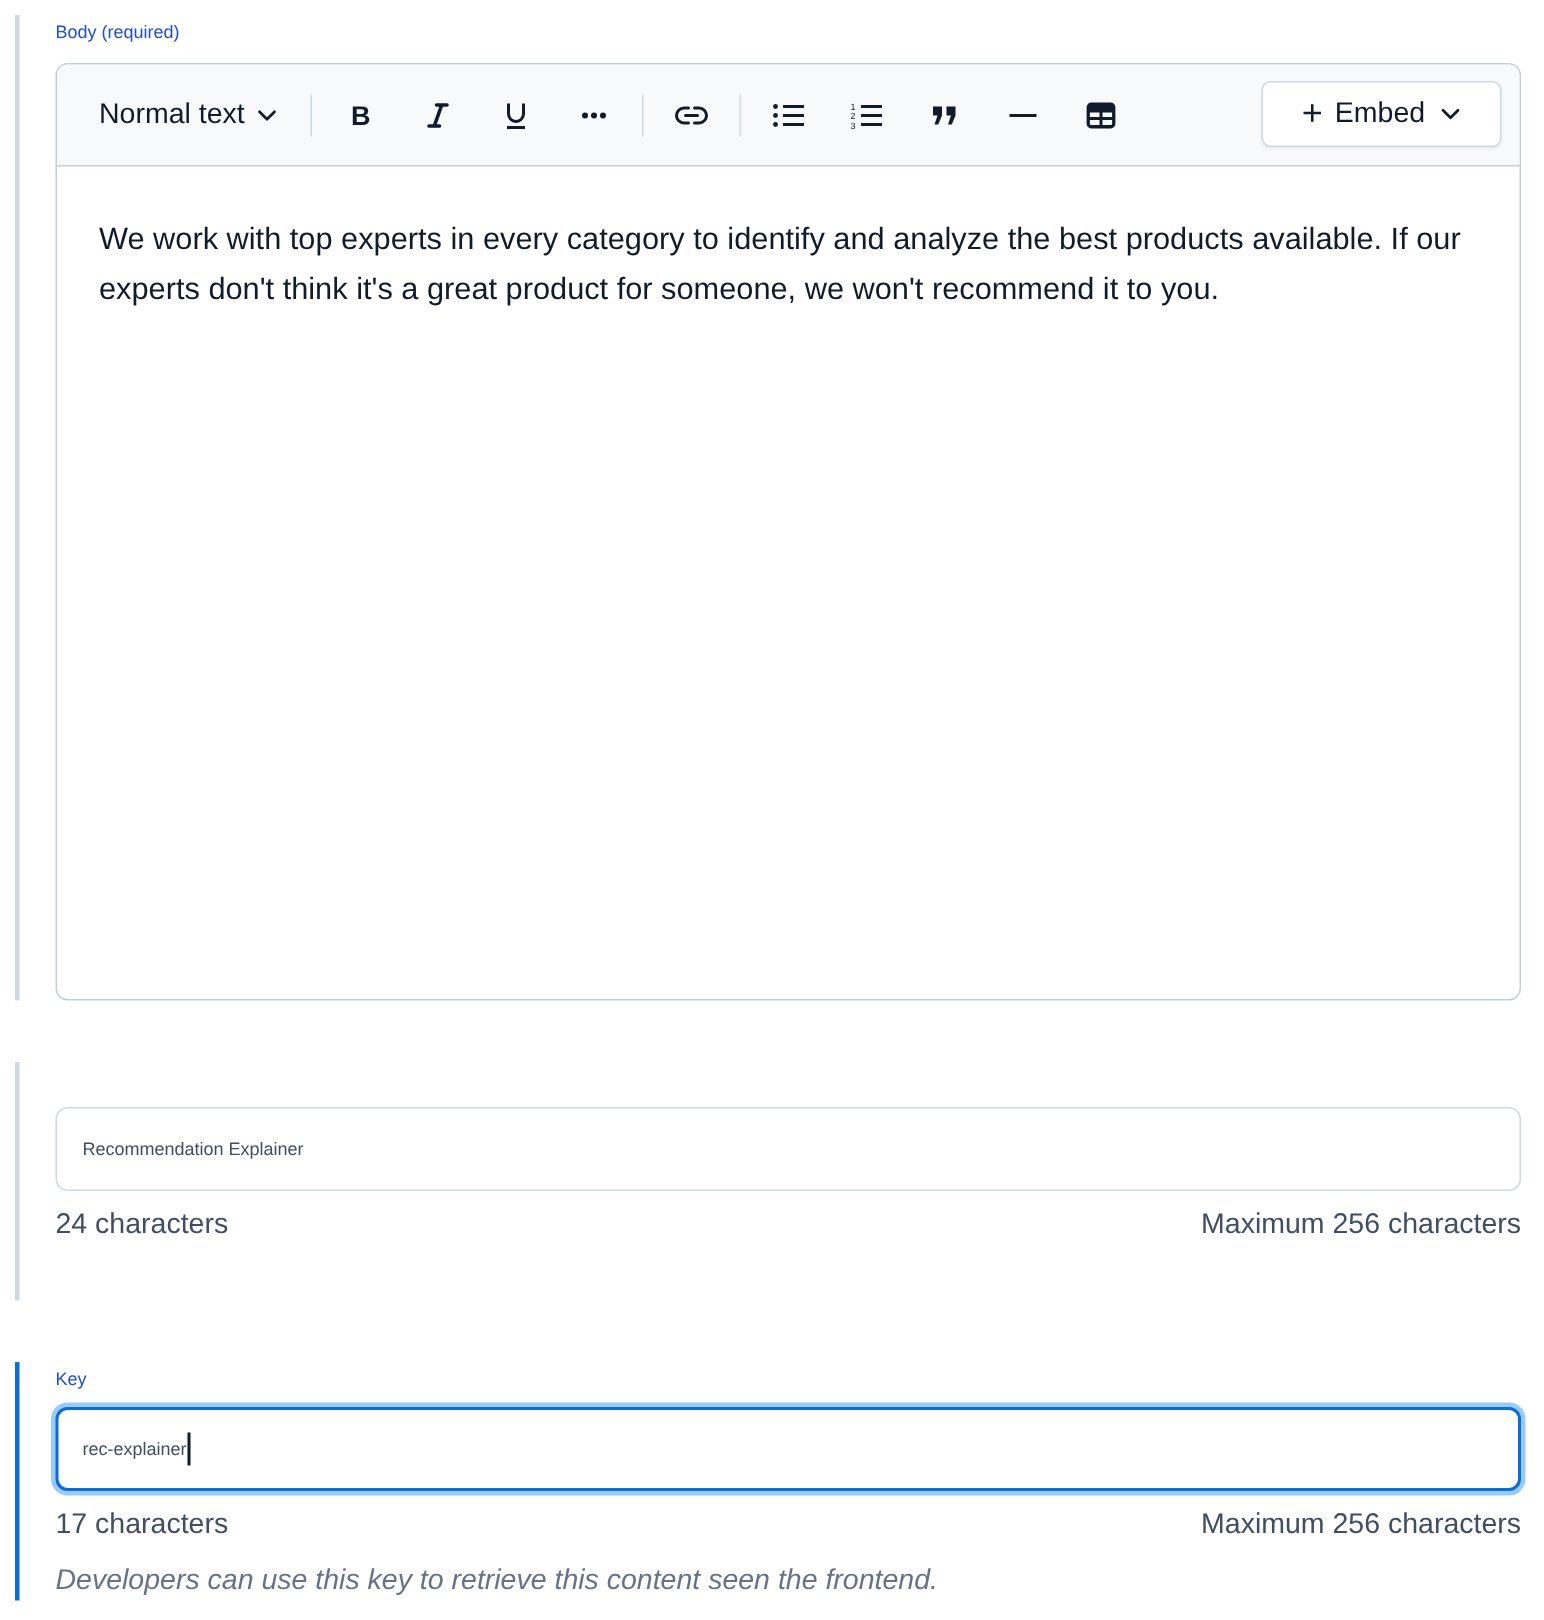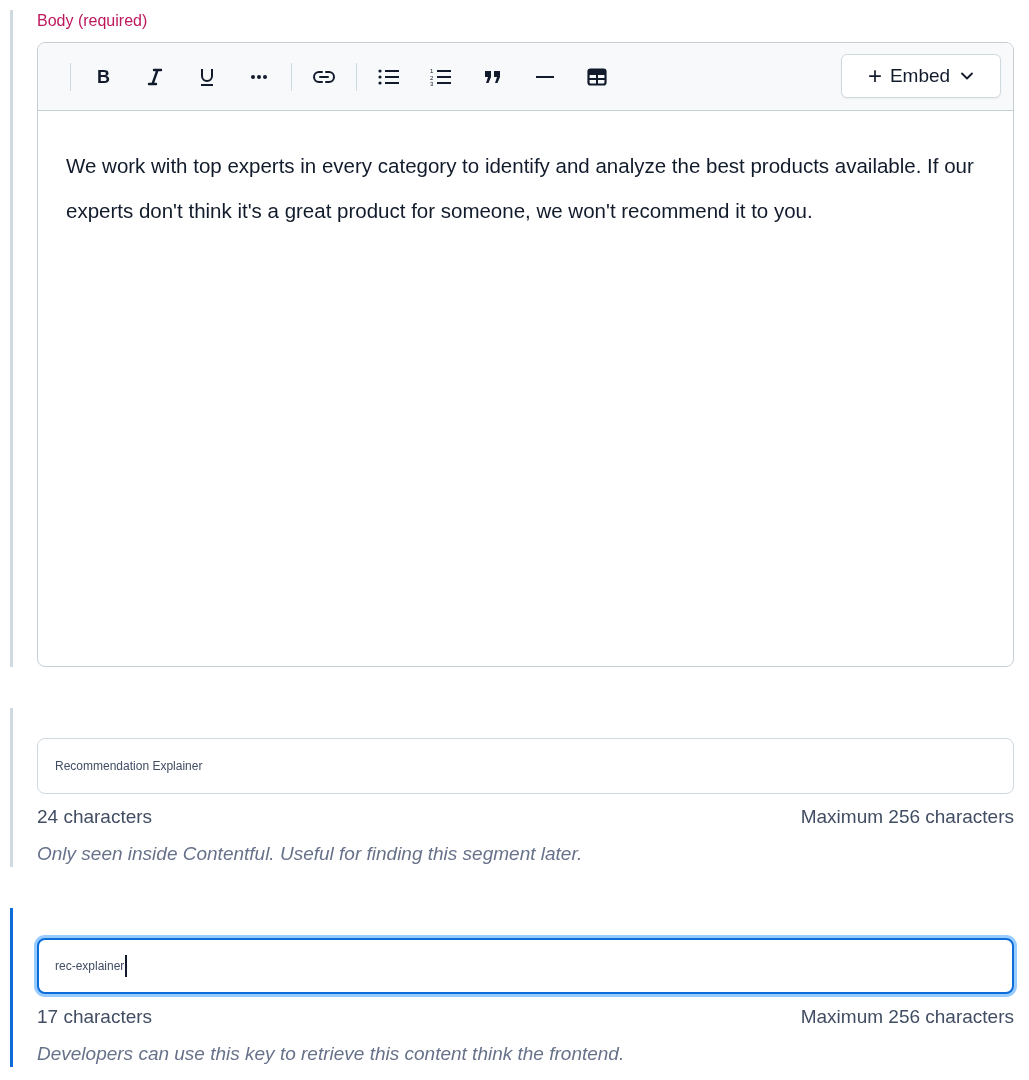--- a/index.html
+++ b/index.html
@@ -2,36 +2,36 @@
 <html><head>
 <meta charset="utf-8">
 <style>
   * { box-sizing: border-box; margin: 0; padding: 0; }
   html, body { width: 1029px; height: 1080px; background: #ffffff; overflow: hidden; }
   body { font-family: "Liberation Sans", "DejaVu Sans", sans-serif; color: #111b2b; position: relative; }
 
   .field { position: absolute; left: 10px; width: 1001px; padding-left: 24px; border-left: 3px solid #cfd9e0; }
   .field.focused { border-left-color: #0c6dd8; }
 
-  .label { font-size: 16px; color: #be185d; line-height: 22px; height: 24px; }
+  .label { font-size: 12px; color: #1d4ed8; line-height: 22px; height: 24px; }
 
   
   #body-field { top: 10px; height: 657px; }
   .editor { position: absolute; left: 24px; top: 32px; width: 977px; height: 625px; border: 1px solid #c3cfd5; border-radius: 8px; overflow: hidden; background: #fff; }
   .toolbar { height: 68px; background: #f7f9fa; border-bottom: 1px solid #c3cfd5; display: flex; align-items: center; padding-left: 20px; position: relative; }
   .tb-dropdown { display: flex; align-items: center; font-size: 19px; font-weight: 500; color: #111b2b; cursor: pointer; padding: 6px 10px; margin-left: -2px; }
   .tb-dropdown .chev { margin-left: 8px; width: 14px; height: 14px; }
   .tb-sep { width: 1px; height: 28px; background: #cfd9e0; margin: 0 12px; }
   .tb-btn { width: 40px; height: 36px; display: flex; align-items: center; justify-content: center; cursor: pointer; color: #111b2b; margin: 0 6px; }
   .tb-btn svg { display: block; }
   .embed-btn { position: absolute; right: 12px; top: 11px; height: 44px; width: 160px; border: 1px solid #cfd9e0; border-radius: 6px; background: #fff; display: flex; align-items: center; justify-content: center; font-size: 19px; font-weight: 500; color: #111b2b; cursor: pointer; box-shadow: 0 1px 2px rgba(0,0,0,0.05); }
   .embed-btn .plus { font-size: 24px; margin-right: 8px; line-height: 1; font-weight: 400; }
   .embed-btn .chev { margin-left: 10px; width: 14px; height: 14px; }
 
-  .editor-content { padding: 32px 28px; font-size: 20.5px; line-height: 45px; color: #111b2b; }
+  .editor-content { padding: 32px 28px; font-size: 20.5px; line-height: 33px; color: #111b2b; }
 
   
   #admin-field { top: 708px; height: 159px; }
   .text-input { position: absolute; left: 24px; width: 977px; height: 56px; border: 1px solid #cfd9e0; border-radius: 8px; background: #fff; padding: 0 17px; font-size: 12px; color: #414d63; display: flex; align-items: center; }
   #admin-field .text-input { top: 30px; }
   .meta-row { position: absolute; left: 24px; width: 977px; display: flex; justify-content: space-between; font-size: 19px; color: #414d63; }
   #admin-field .meta-row { top: 98px; }
   .help { position: absolute; left: 24px; font-size: 19px; font-style: italic; color: #67728a; }
   #admin-field .help { top: 135px; }
 
@@ -42,20 +42,26 @@
   #key-field .meta-row { top: 98px; }
   #key-field .help { top: 135px; }
 </style>
 </head>
 <body>
 
 <div class="field" id="body-field">
   <div class="label">Body (required)</div>
   <div class="editor">
     <div class="toolbar">
+      <div class="tb-dropdown">
+        <span>Normal text</span>
+        <svg class="chev" viewBox="0 0 14 14">
+            <path d="M2 4.5 L7 9.5 L12 4.5" fill="none" stroke="#111b2b" stroke-width="1.8" stroke-linecap="round" stroke-linejoin="round"></path>
+          </svg>
+      </div>
       <div class="tb-sep"></div>
 
       <div class="tb-btn" style="margin-left:0">
         <svg width="16" height="18" viewBox="0 0 16 18">
             <text x="2" y="15" font-family="Liberation Sans, sans-serif" font-weight="bold" font-size="18" fill="#111b2b">B</text>
           </svg>
       </div>
       <div class="tb-btn">
         <svg width="16" height="18" viewBox="0 0 16 18">
             <path d="M7 2 H14 M2 16 H9 M10.5 2 L5.5 16" fill="none" stroke="#111b2b" stroke-width="2.4" stroke-linecap="round"></path>
@@ -130,26 +136,26 @@
 </div>
 
 <div class="field" id="admin-field">
   <div class="text-input">
     <span>Recommendation Explainer</span>
   </div>
   <div class="meta-row">
     <span>24 characters</span>
     <span>Maximum 256 characters</span>
   </div>
-  <div class="help">Only seen inside Contentful. Useful for finding this segment later.</div>
 </div>
 
 <div class="field focused" id="key-field">
+  <div class="label">Key</div>
   <div class="text-input">
     <span>rec-explainer</span>
       <span class="caret"></span>
   </div>
   <div class="meta-row">
     <span>17 characters</span>
     <span>Maximum 256 characters</span>
   </div>
-  <div class="help">Developers can use this key to retrieve this content think the frontend.</div>
+  <div class="help">Developers can use this key to retrieve this content seen the frontend.</div>
 </div>
 
 </body></html>

